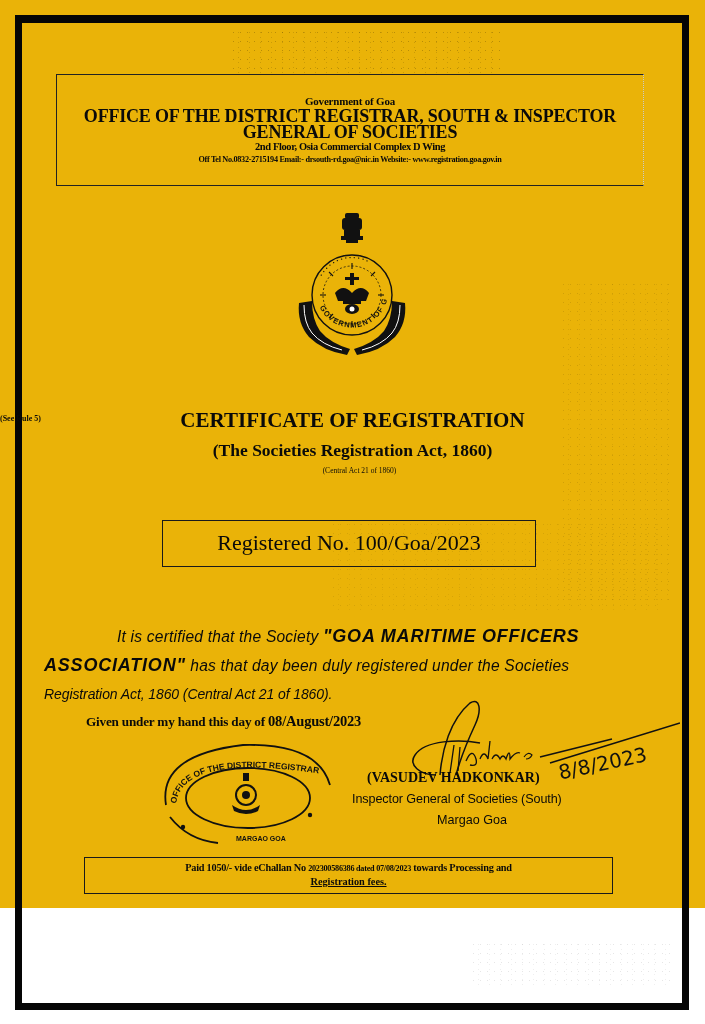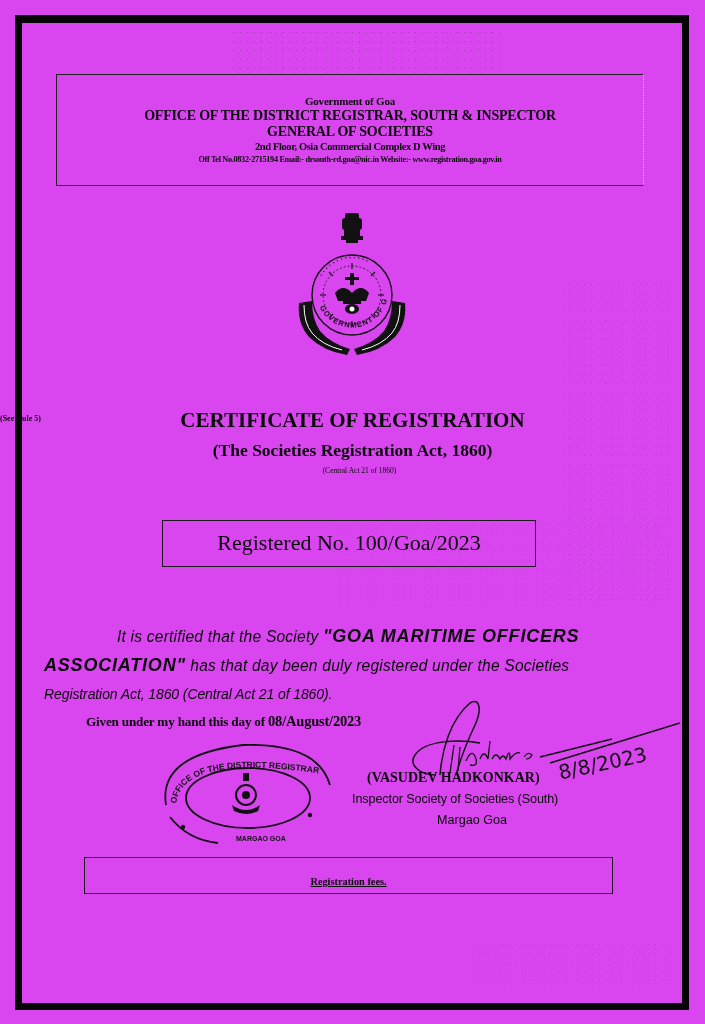--- a/index.html
+++ b/index.html
@@ -11,22 +11,22 @@
       width: 705px;
       height: 1024px;
       position: relative;
       overflow: hidden;
       font-family: "Liberation Serif", serif;
       color: #0a0a0a;
     }
     .page {
       position: absolute;
       left: 0; top: 0;
-      width: 705px; height: 1024px;
-      background: #d946ef;
+      width: 705px; height: 908px;
+      background: #eab308;
     }
     
     .speckle {
       position: absolute;
       background-image:
         radial-gradient(circle, rgba(0,0,0,0.28) 0.6px, transparent 0.9px),
         radial-gradient(circle, rgba(0,0,0,0.18) 0.5px, transparent 0.8px);
       background-size: 7px 9px, 11px 5px;
       background-position: 0 0, 3px 2px;
       opacity: 0.55;
@@ -58,21 +58,21 @@
       left: 0; right: 0;
       top: 20px;
       font-size: 11px;
       font-weight: bold;
       letter-spacing: -0.2px;
     }
     .hdr-office {
       position: absolute;
       left: 0; right: 0;
       top: 33px;
-      font-size: 14px;
+      font-size: 18px;
       font-weight: bold;
       letter-spacing: -0.2px;
       line-height: 16px;
     }
     .hdr-address {
       position: absolute;
       left: 0; right: 0;
       top: 66px;
       font-size: 10.5px;
       font-weight: bold;
@@ -369,20 +369,23 @@
       <path d="M70 78 L74 50 M78 76 L80 52" stroke="#111" stroke-width="1.3"></path>
       <path d="M86 66 q6 -14 10 -2 q2 8 -6 6 M100 64 q4 -10 8 0 l2 -18 M112 64 q4 -8 8 0 q3 -6 6 0 q4 -12 4 0 q6 -8 10 -6" fill="none" stroke="#111" stroke-width="1.3"></path>
       <path d="M144 62 q4 -6 8 -2 q-2 4 -6 4" fill="none" stroke="#111" stroke-width="1.1"></path>
       <path d="M160 62 Q200 52 232 44" fill="none" stroke="#111" stroke-width="1.3"></path>
       <path d="M170 68 L300 28" fill="none" stroke="#111" stroke-width="1.5"></path>
       <text x="178" y="76" font-family="DejaVu Sans, sans-serif" font-size="20" fill="#111" transform="rotate(-12 220 70)">8/8/2023</text>
     </svg>
   </div>
 
   <div class="signatory-name">(VASUDEV HADKONKAR)</div>
-  <div class="signatory-title">Inspector Society of Societies (South)</div>
+  <div class="signatory-title">Inspector General of Societies (South)</div>
   <div class="signatory-place">Margao Goa</div>
 
   <div class="payment-box">
+    <div class="payment-line1">
+      <span>Paid 1050/- vide eChallan No </span><span class="small">202300586386</span><span class="small"> dated </span><span class="small">07/08/2023</span><span> towards Processing and</span>
+    </div>
     <div class="payment-line2">Registration fees.</div>
   </div>
 
 </div>
 
 </body></html>

